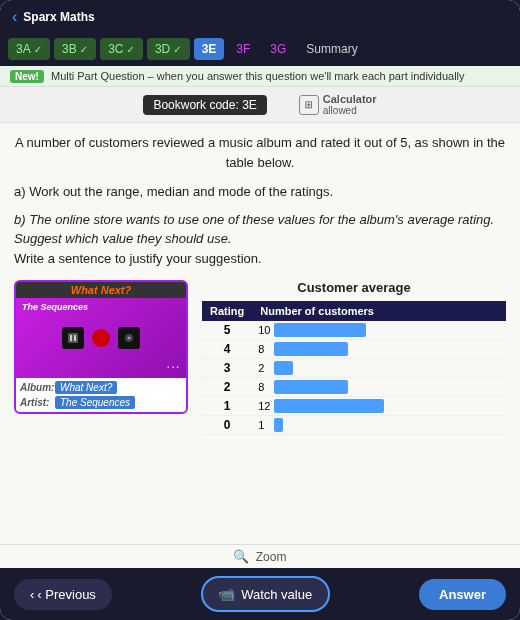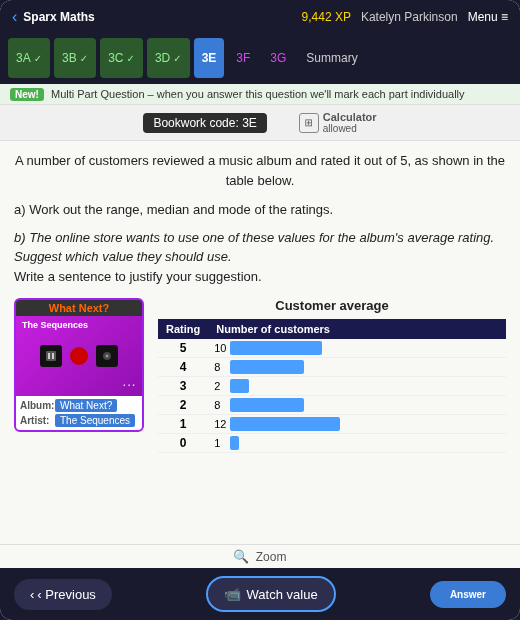--- a/index.html
+++ b/index.html
@@ -64,21 +64,21 @@
     
     .nav-tabs {
       background: #1a1a2e;
       padding: 4px 8px 6px;
       display: flex;
       align-items: center;
       gap: 4px;
       flex-wrap: nowrap;
     }
     .tab {
-      padding: 13px 8px;
+      padding: 4px 8px;
       border-radius: 4px;
       font-size: 12px;
       cursor: pointer;
       color: white;
       display: flex;
       align-items: center;
       gap: 3px;
     }
     .tab.completed {
       background: #2d5a2d;
@@ -183,22 +183,23 @@
       font-style: normal;
     }
     
     .ratings-section {
       display: flex;
       gap: 14px;
       margin-top: 8px;
     }
     
     .album-card {
-      width: 130px;
+      width: 174px;
       flex-shrink: 0;
+      font-style: italic;
     }
     .album-card-inner {
       border: 2px solid #a020f0;
       border-radius: 6px;
       overflow: hidden;
       background: #c820e0;
     }
     .album-label-bar {
       background: #333;
       color: #ff6600;
@@ -362,42 +363,37 @@
       display: flex;
       align-items: center;
       gap: 5px;
     }
     .answer-btn {
       background: #3a7bd5;
       color: white;
       border: none;
       padding: 8px 20px;
       border-radius: 20px;
-      font-size: 10px;
+      font-size: 13px;
       font-weight: bold;
       cursor: pointer;
     }
     .video-icon {
       font-size: 14px;
     }
   </style>
 </head>
 <body>
 
 <div class="screen">
 
   <div class="header">
     <div class="header-left">
       <span class="back-arrow">‹</span>
       <span class="sparx-maths-title">Sparx Maths</span>
-    </div>
-    <div class="header-right">
-      <span class="xp-badge">9,442 XP</span>
-      <span class="user-name">Katelyn Parkinson</span>
-      <span class="menu-btn">Menu ≡</span>
     </div>
   </div>
 
   <div class="nav-tabs">
     <div class="tab completed">
       <span>3A</span>
       <span class="checkmark">✓</span>
     </div>
     <div class="tab completed">
       <span>3B</span>

